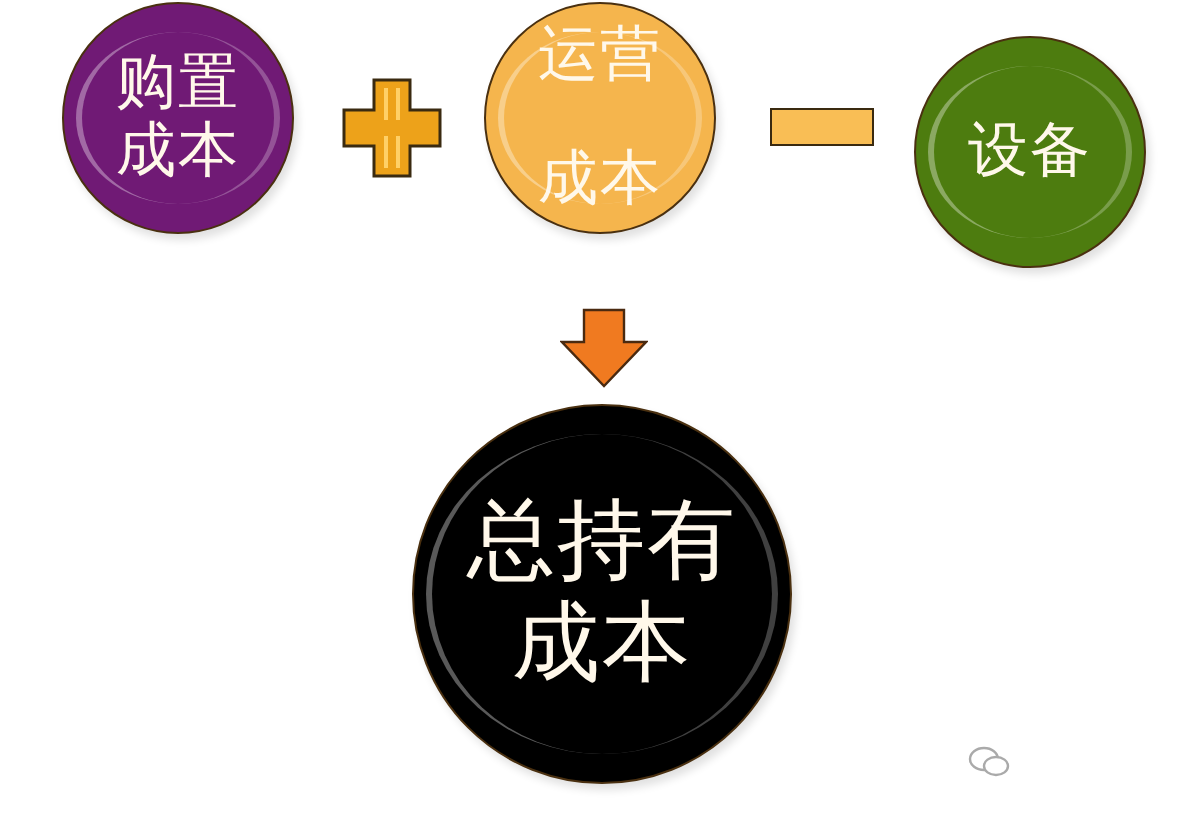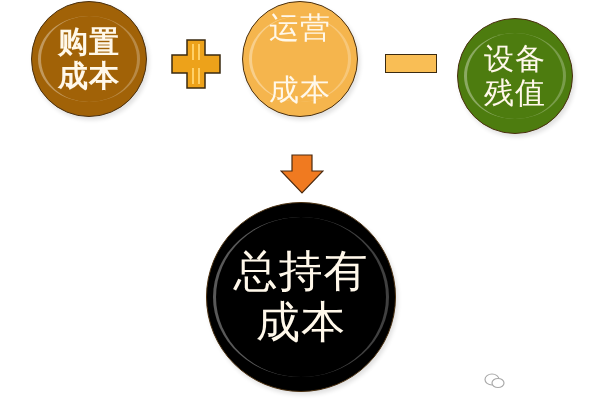--- a/index.html
+++ b/index.html
@@ -6,21 +6,21 @@
     body { width:600px; height:411px; background:#ffffff; position:relative; overflow:hidden;
       font-family: "DejaVu Sans", sans-serif; }
     .circle { position:absolute; border-radius:50%; border:1.5px solid #4a3010;
       display:flex; flex-direction:column; align-items:center; justify-content:center;
       color:#fff8ea; box-sizing:border-box; box-shadow: 2px 3px 4px rgba(0,0,0,0.12);
     }
     .circle::before { content:""; position:absolute; left:6px; top:14px; right:6px; bottom:14px;
       border-radius:50%; border-left:3px solid rgba(255,255,255,0.35); border-right:3px solid rgba(255,255,255,0.25); pointer-events:none; }
     .line { display:block; line-height:1.15; letter-spacing:1px; }
     .small { width:116px; height:116px; font-size:30px; }
-    .c1 { left:31px; top:1px; background:#a16207;font-weight:bold; }
+    .c1 { left:31px; top:1px; background:#701a75; }
     .c2 { left:242px; top:1px; background:#F5B54D;gap:28px; }
     .c3 { left:457px; top:18px; background:#4d7c0f; }
     .big { left:206px; top:202px; width:190px; height:190px; font-size:44px; background:#000000; }
     .plus { position:absolute; left:170px; top:38px; width:52px; height:52px; }
     .minus { position:absolute; left:385px; top:54px; width:52px; height:19px; background:#F9BE55;
       border:1.5px solid #3a2a10; box-sizing:border-box; }
     .arrow { position:absolute; left:280px; top:154px; width:44px; height:40px; }
     .watermark { position:absolute; left:484px; top:373px; color:#9a9a9a; font-size:13px;
       display:flex; align-items:center; gap:4px; }
     .wm-icon { width:22px; height:16px; }
@@ -43,21 +43,20 @@
 
 <div class="circle small c2">
   <span class="line">运营</span>
   <span class="line">成本</span>
 </div>
 
 <div class="minus"></div>
 
 <div class="circle small c3">
   <span class="line">设备</span>
-  <span class="line">残值</span>
 </div>
 
 <svg class="arrow" viewBox="0 0 44 40">
   <path d="M12 1 H32 V17 H43 L22 39 L1 17 H12 Z" fill="#F07A20" stroke="#4a2a10" stroke-width="1.2"></path>
 </svg>
 
 <div class="circle big">
   <span class="line">总持有</span>
   <span class="line">成本</span>
 </div>

